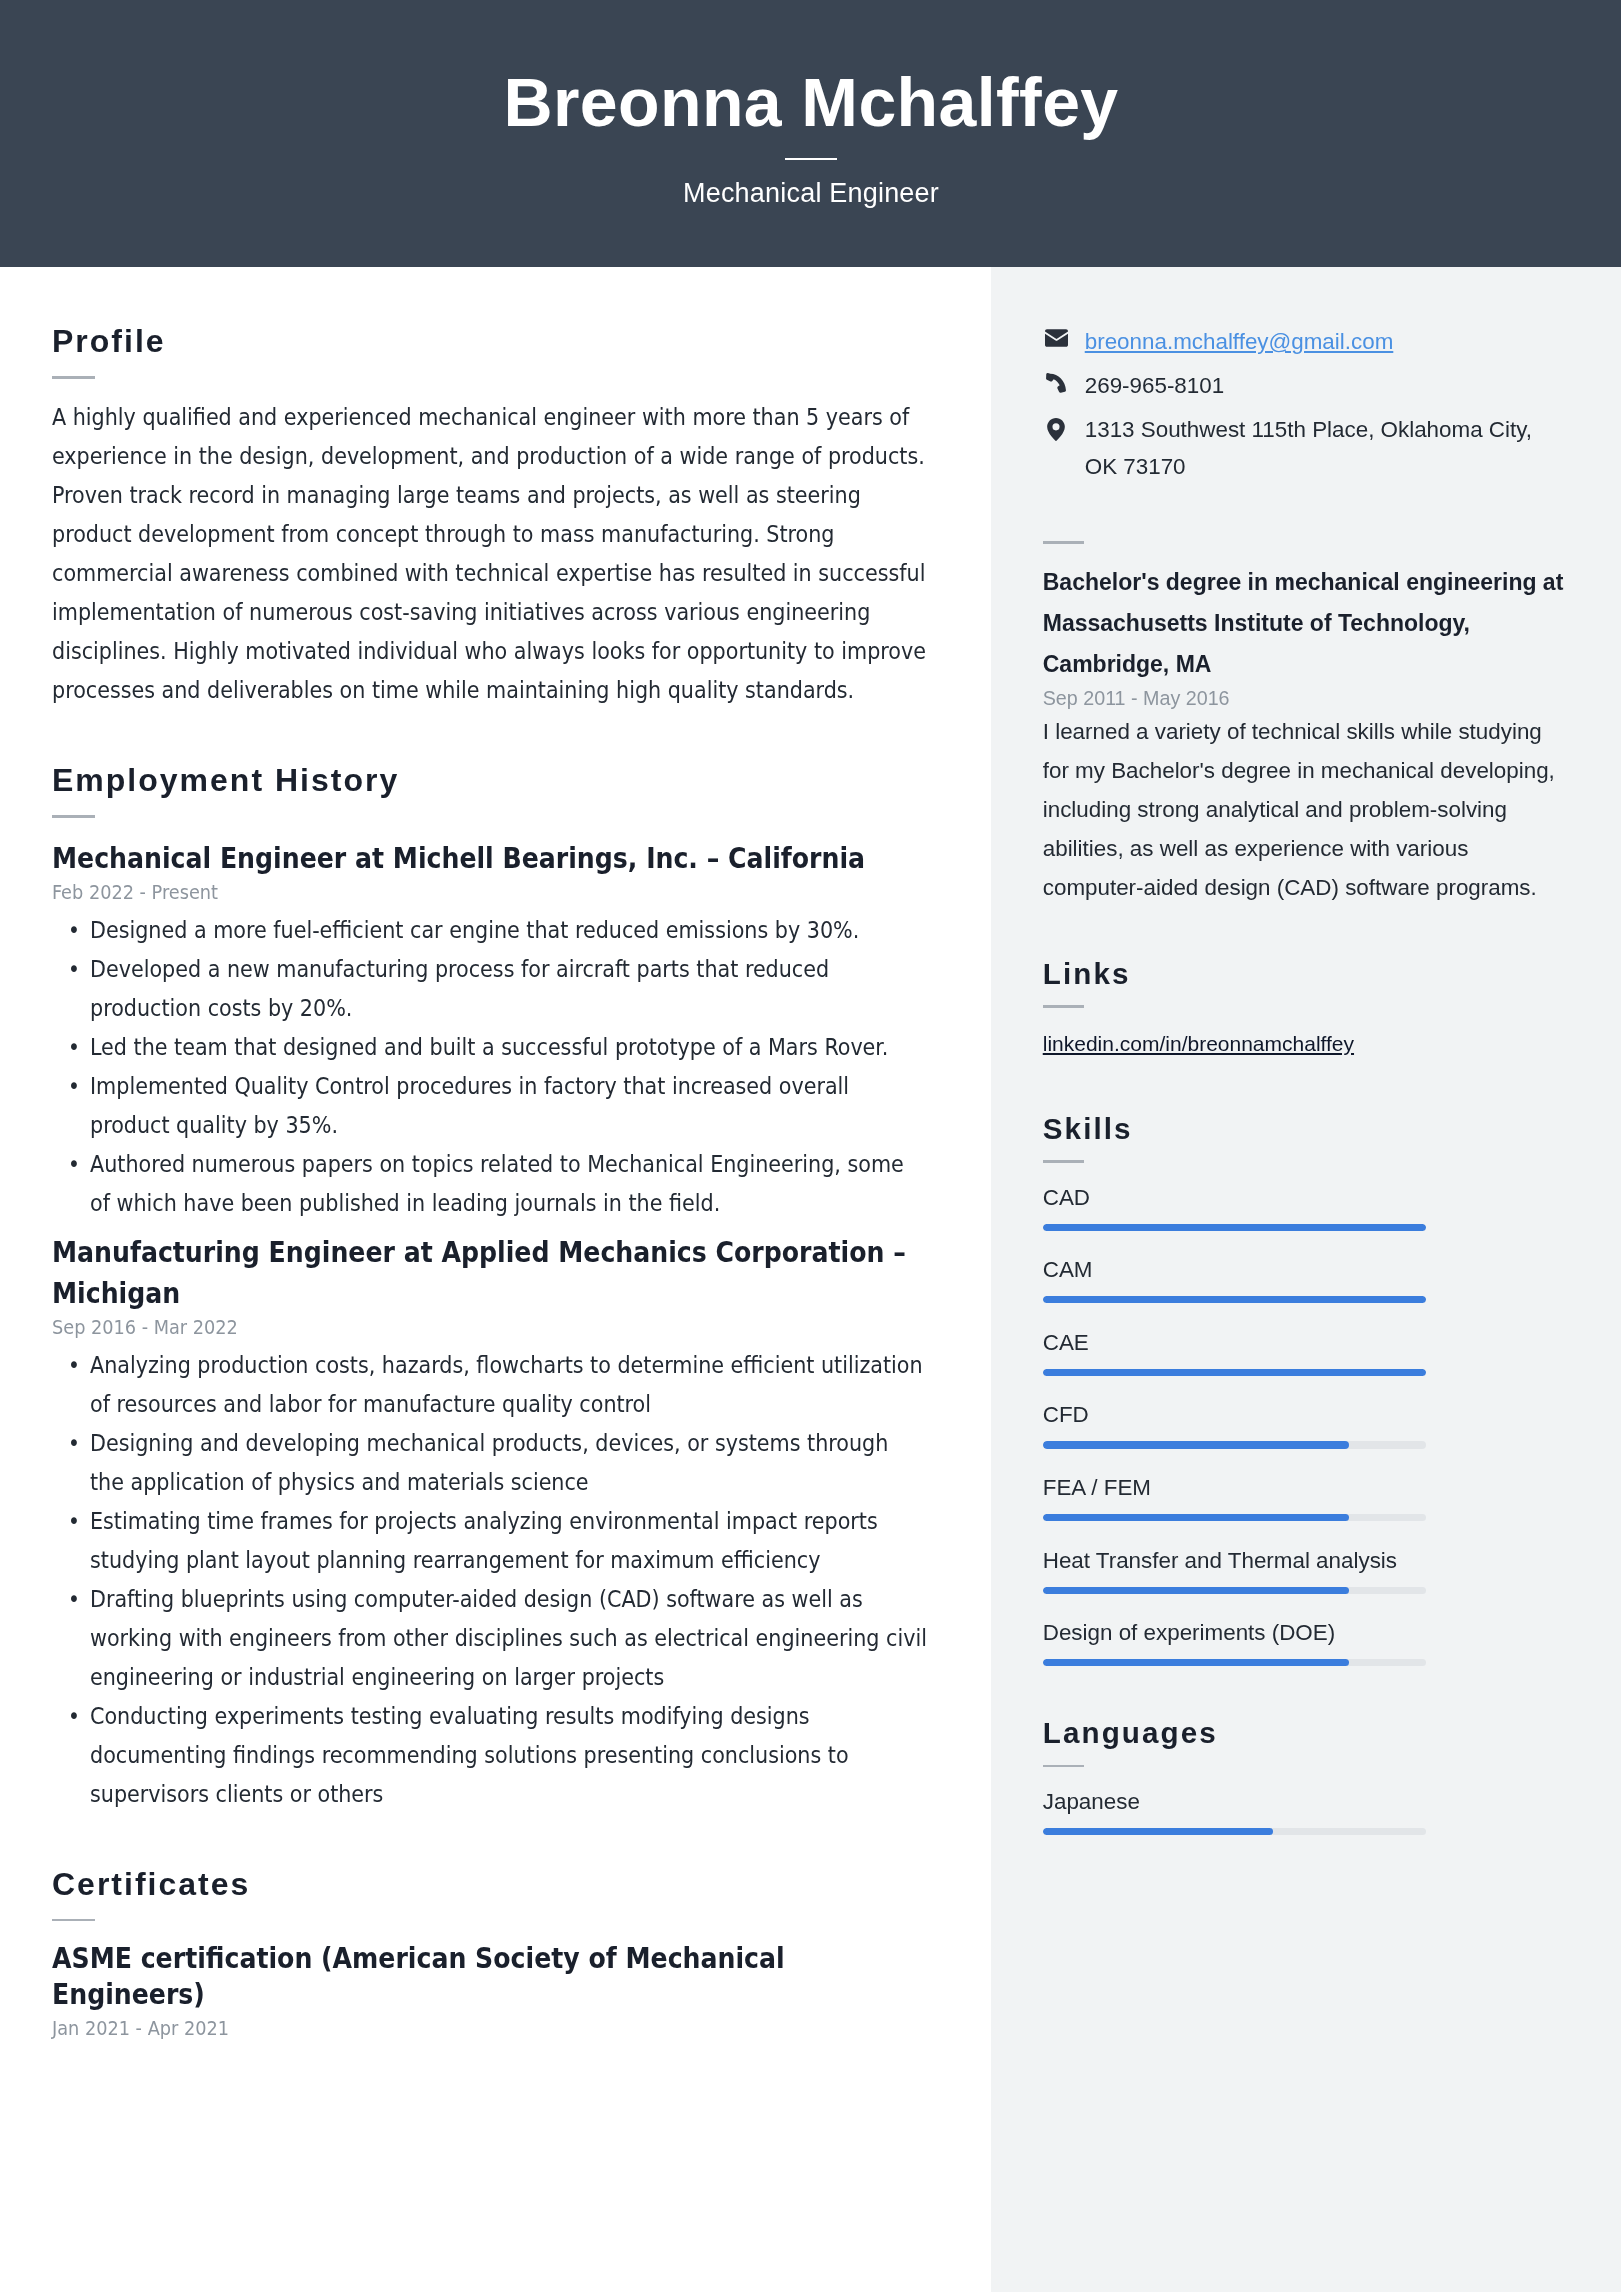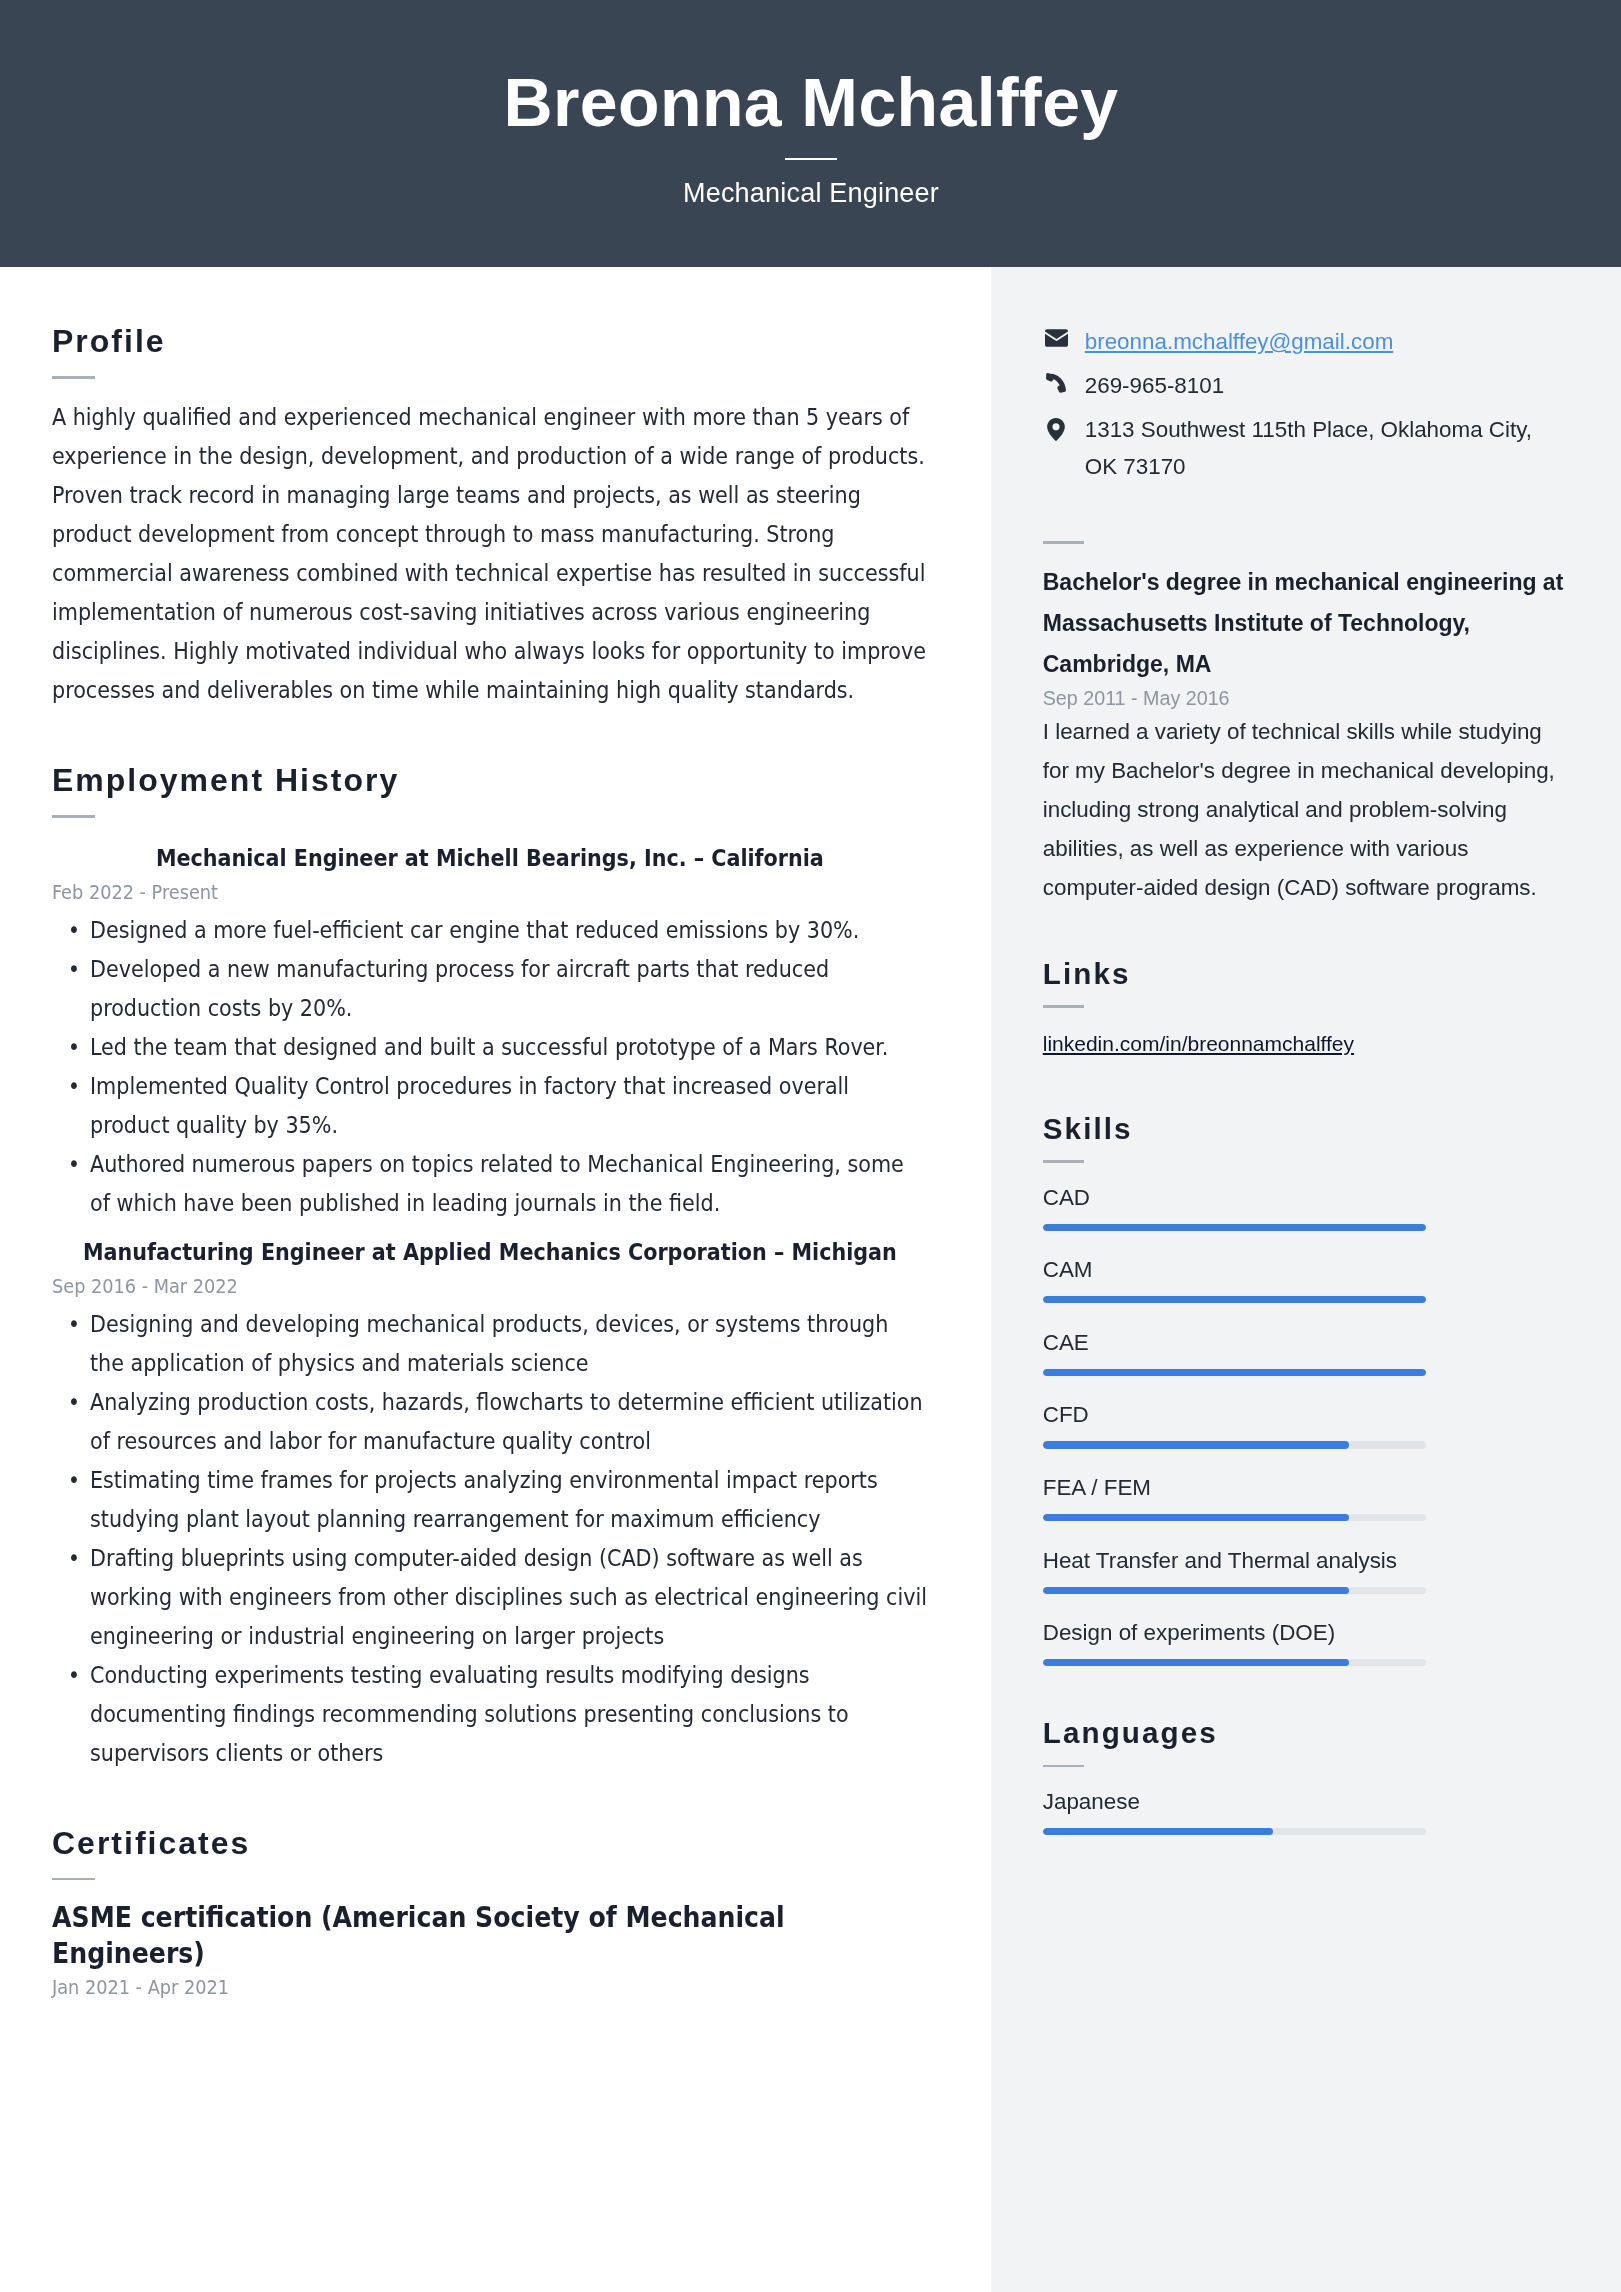--- a/index.html
+++ b/index.html
@@ -95,26 +95,25 @@
     font-size: 23px;
     line-height: 39px;
     color: #232a33;
     max-width: 936px;
   }
 
   .sec-block { margin-bottom: 52px; }
 
   .job { margin-bottom: 9px; }
   .job-title {
-    font-size: 23px;
+    font-size: 28px;
     font-weight: 700;
     color: #1a202c;
     line-height: 41px;
     max-width: 922px;
-    text-align: center;
   }
   .job-date {
     font-size: 19.7px;
     color: #8d959e;
     margin-top: 1.8px;
     margin-bottom: 7.2px;
   }
   .bullets {
     list-style: none;
     margin: 0;
@@ -259,22 +258,22 @@
                 <li>Developed a new manufacturing process for aircraft parts that reduced production costs by 20%.</li>
                 <li>Led the team that designed and built a successful prototype of a Mars Rover.</li>
                 <li>Implemented Quality Control procedures in factory that increased overall product quality by 35%.</li>
                 <li>Authored numerous papers on topics related to Mechanical Engineering, some of which have been published in leading journals in the field.</li>
               </ul>
             </div>
             <div class="job">
               <div class="job-title">Manufacturing Engineer at Applied Mechanics Corporation – Michigan</div>
               <div class="job-date">Sep 2016 - Mar 2022</div>
               <ul class="bullets">
+                <li>Analyzing production costs, hazards, flowcharts to determine efficient utilization of resources and labor for manufacture quality control</li>
                 <li>Designing and developing mechanical products, devices, or systems through the application of physics and materials science</li>
-                <li>Analyzing production costs, hazards, flowcharts to determine efficient utilization of resources and labor for manufacture quality control</li>
                 <li>Estimating time frames for projects analyzing environmental impact reports studying plant layout planning rearrangement for maximum efficiency</li>
                 <li>Drafting blueprints using computer-aided design (CAD) software as well as working with engineers from other disciplines such as electrical engineering civil engineering or industrial engineering on larger projects</li>
                 <li>Conducting experiments testing evaluating results modifying designs documenting findings recommending solutions presenting conclusions to supervisors clients or others</li>
               </ul>
             </div>
           </div>
       </div>
 
       <div class="sec-block">
         <div class="sec-head">Certificates</div>

